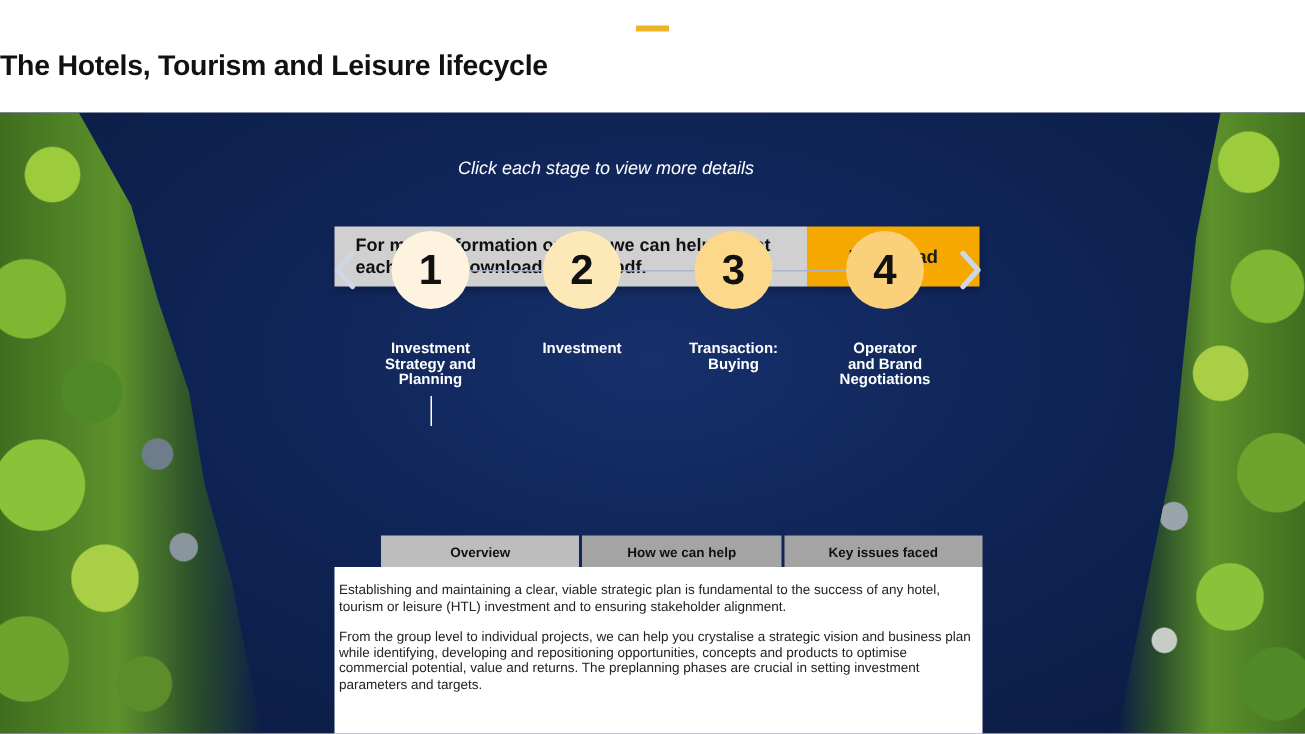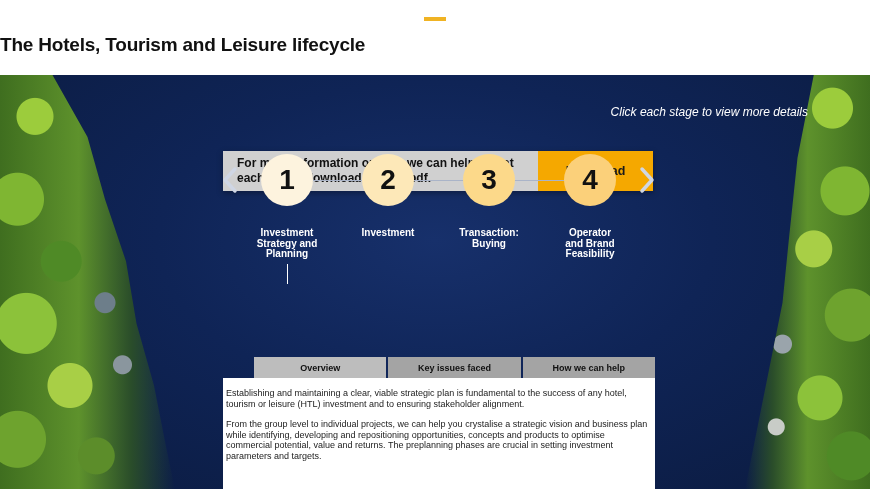--- a/index.html
+++ b/index.html
@@ -28,21 +28,21 @@
       radial-gradient(circle at 70% 8%, #9ccc3c 0 20px, transparent 21px),
       radial-gradient(circle at 80% 28%, #7fb632 0 24px, transparent 25px),
       radial-gradient(circle at 55% 42%, #a8cf46 0 18px, transparent 19px),
       radial-gradient(circle at 85% 58%, #6ea32e 0 26px, transparent 27px),
       radial-gradient(circle at 60% 78%, #8cc23a 0 22px, transparent 23px),
       radial-gradient(circle at 85% 92%, #4f8a26 0 24px, transparent 25px),
       radial-gradient(circle at 30% 65%, #9aa4ab 0 9px, transparent 10px),
       radial-gradient(circle at 25% 85%, #c8ccc7 0 8px, transparent 9px),
       linear-gradient(270deg, #3f6e1f 0%, #5e922c 50%, #2a4d2a 78%, rgba(20,40,70,0) 100%);
     clip-path: polygon(100% 0, 55% 0, 42% 20%, 35% 40%, 30% 55%, 20% 70%, 10% 85%, 0 100%, 100% 100%); }
-  .instruction { position: absolute; left: 0; top: 30px; width: 808px; text-align: right; color: #fff; font-style: italic; font-size: 12px; }
+  .instruction { position: absolute; left: 0; top: 30px; width: 808px; text-align: center; color: #fff; font-style: italic; font-size: 12px; }
   .info-banner { position: absolute; left: 223px; top: 76px; width: 430px; height: 40px; display: flex; box-shadow: 0 2px 6px rgba(0,0,0,0.35); }
   .info-text { flex: 0 0 315px; background: #d0d0d0; color: #111; font-weight: bold; font-size: 12px; line-height: 15px; padding: 5px 10px 0 14px; }
   .download-btn { flex: 1; background: #f5a800; color: #1a1a1a; font-weight: bold; font-size: 12.5px; display: flex; align-items: center; justify-content: center; cursor: pointer; }
   .carousel { position: absolute; left: 215px; top: 152px; width: 445px; height: 115px; }
   .arrow { position: absolute; top: 14px; width: 20px; height: 28px; cursor: pointer; }
   .arrow.prev { left: 5px; }
   .arrow.next { left: 422px; }
   .track-line { position: absolute; left: 72px; top: 28px; width: 300px; height: 1px; background: #aab4c8; }
   .stage { position: absolute; top: 0; width: 100px; text-align: center; cursor: pointer; }
   .stage .circle { width: 52px; height: 52px; border-radius: 50%; margin: 2px auto 0; display: flex; align-items: center; justify-content: center; font-size: 28px; font-weight: bold; color: #111; }
@@ -94,33 +94,33 @@
   </div>
   <div class="stage" style="left:224px">
     <div class="circle" style="background:#fcd98a">3</div>
     <div class="label">Transaction:
 Buying</div>
   </div>
   <div class="stage" style="left:325px">
     <div class="circle" style="background:#fbd07a">4</div>
     <div class="label">Operator
 and Brand
-Feasibility</div>
+Negotiations</div>
   </div>
 
   <div class="arrow next">
     <svg width="20" height="28" viewBox="0 0 20 28">
         <polyline points="5,3 15,14 5,25" fill="none" stroke="#cfd6e4" stroke-width="3.5" stroke-linecap="round" stroke-linejoin="round"></polyline>
       </svg>
   </div>
   <div class="connector"></div>
 </div>
 
 <div class="tabs">
   <div class="tab active">Overview</div>
+  <div class="tab">How we can help</div>
   <div class="tab">Key issues faced</div>
-  <div class="tab">How we can help</div>
 </div>
 
 <div class="panel">
   <p>Establishing and maintaining a clear, viable strategic plan is fundamental to the success of any hotel, tourism or leisure (HTL) investment and to ensuring stakeholder alignment.</p>
   <p>From the group level to individual projects, we can help you crystalise a strategic vision and business plan while identifying, developing and repositioning opportunities, concepts and products to optimise commercial potential, value and returns. The preplanning phases are crucial in setting investment parameters and targets.</p>
 </div>
 
 </body></html>

